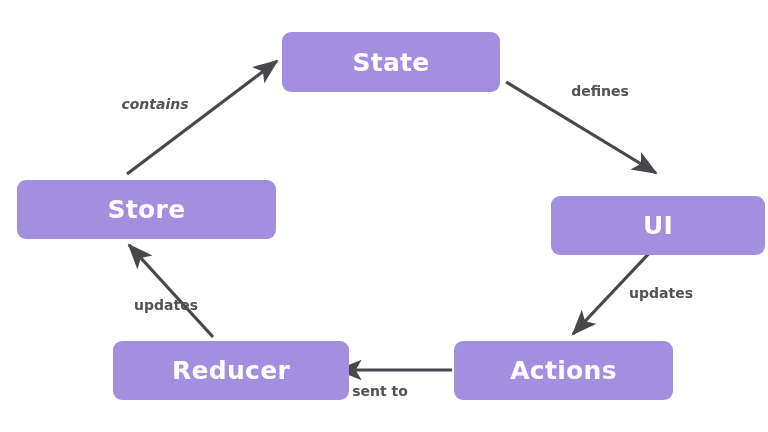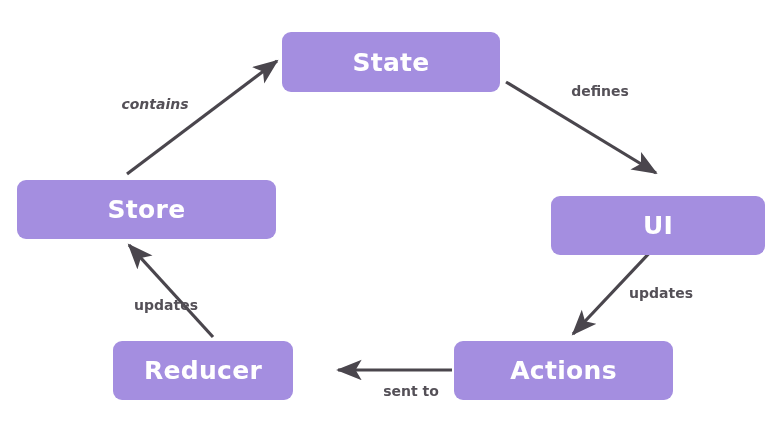--- a/index.html
+++ b/index.html
@@ -86,31 +86,31 @@
   </div>
 
   <div class="node" style="left:551px; top:180px; width:214px; height:59px; background:#a48ee0;margin-top:16px;">
     <span class="node-label">UI</span>
   </div>
 
   <div class="node" style="left:454px; top:341px; width:219px; height:59px; background:#a48ee0;">
     <span class="node-label">Actions</span>
   </div>
 
-  <div class="node" style="left:113px; top:341px; width:180px; height:59px; background:#a48ee0;">
+  <div class="node" style="left:113px; top:341px; width:236px; height:59px; background:#a48ee0;">
     <span class="node-label">Reducer</span>
   </div>
 
   <div class="node" style="left:17px; top:180px; width:259px; height:59px; background:#a48ee0;">
     <span class="node-label">Store</span>
   </div>
 
   <span class="edge-label" style="left:600px; top:91px;">defines</span>
 
   <span class="edge-label" style="left:661px; top:293px;">updates</span>
 
-  <span class="edge-label" style="left:411px; top:391px;">sent to</span>
+  <span class="edge-label" style="left:380px; top:391px;">sent to</span>
 
   <span class="edge-label" style="left:133px; top:305px;margin-left:33px;">updates</span>
 
   <span class="edge-label" style="left:155px; top:104px;font-style:italic;">contains</span>
 
 </div>
 
 </body></html>

